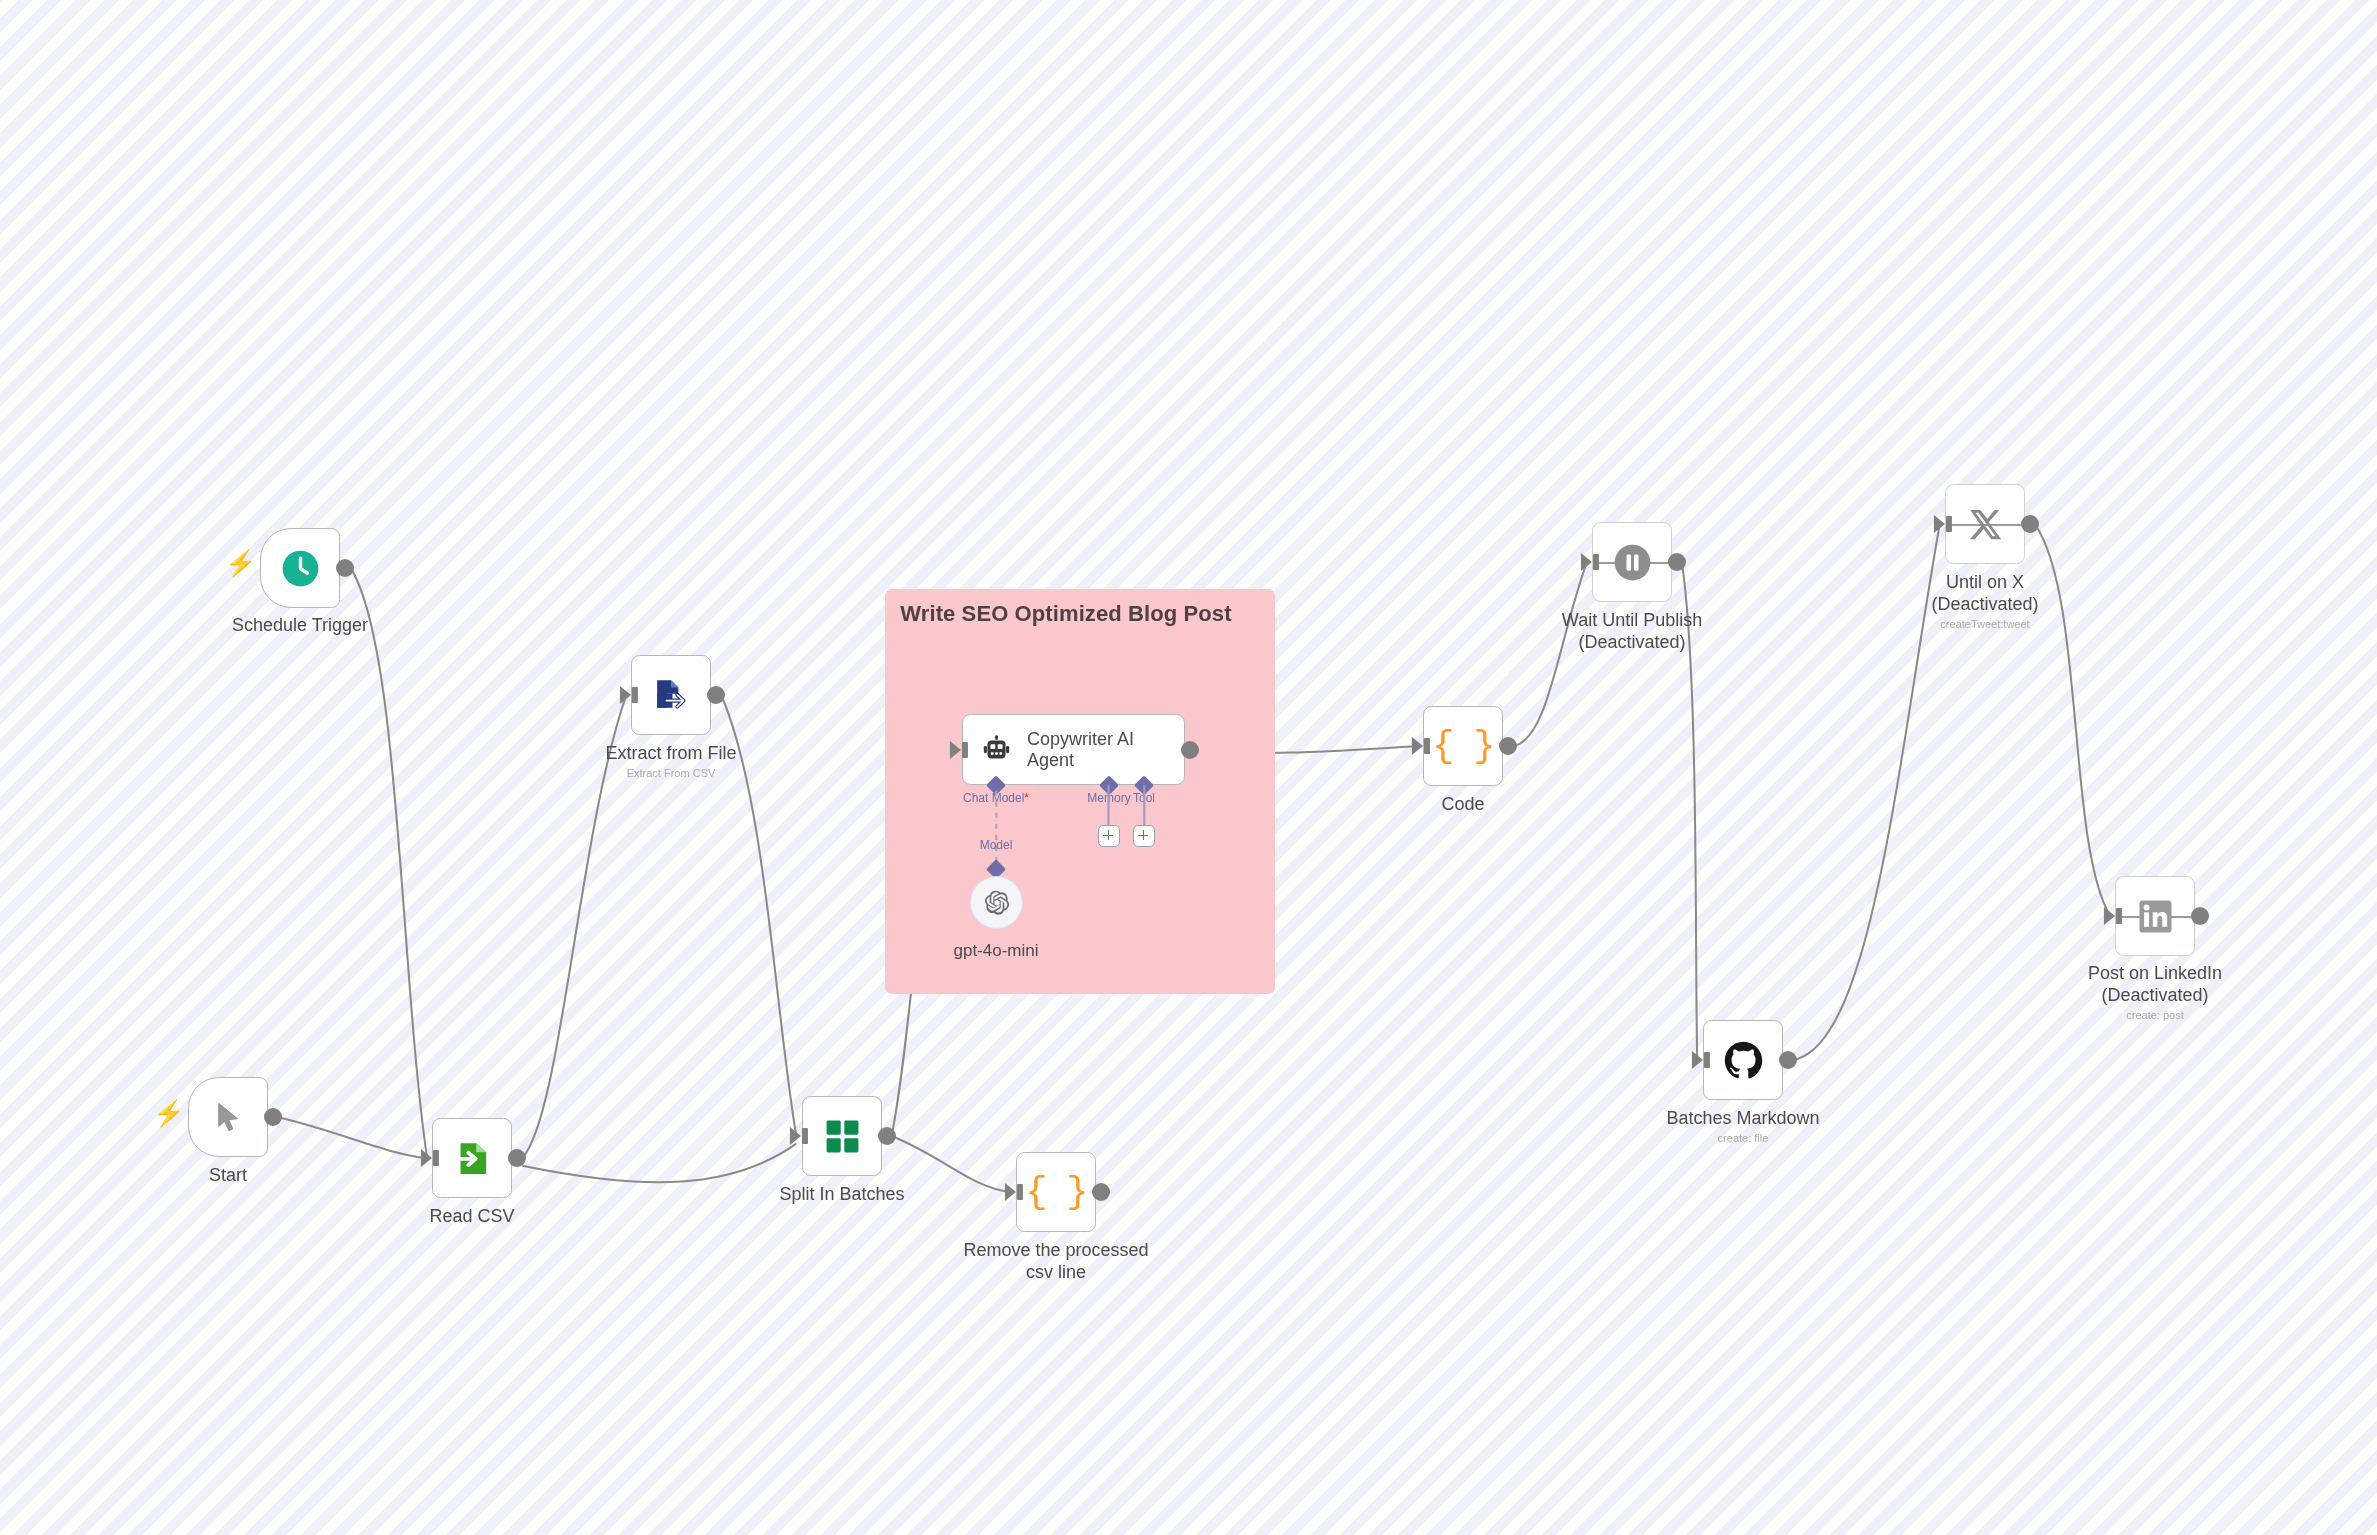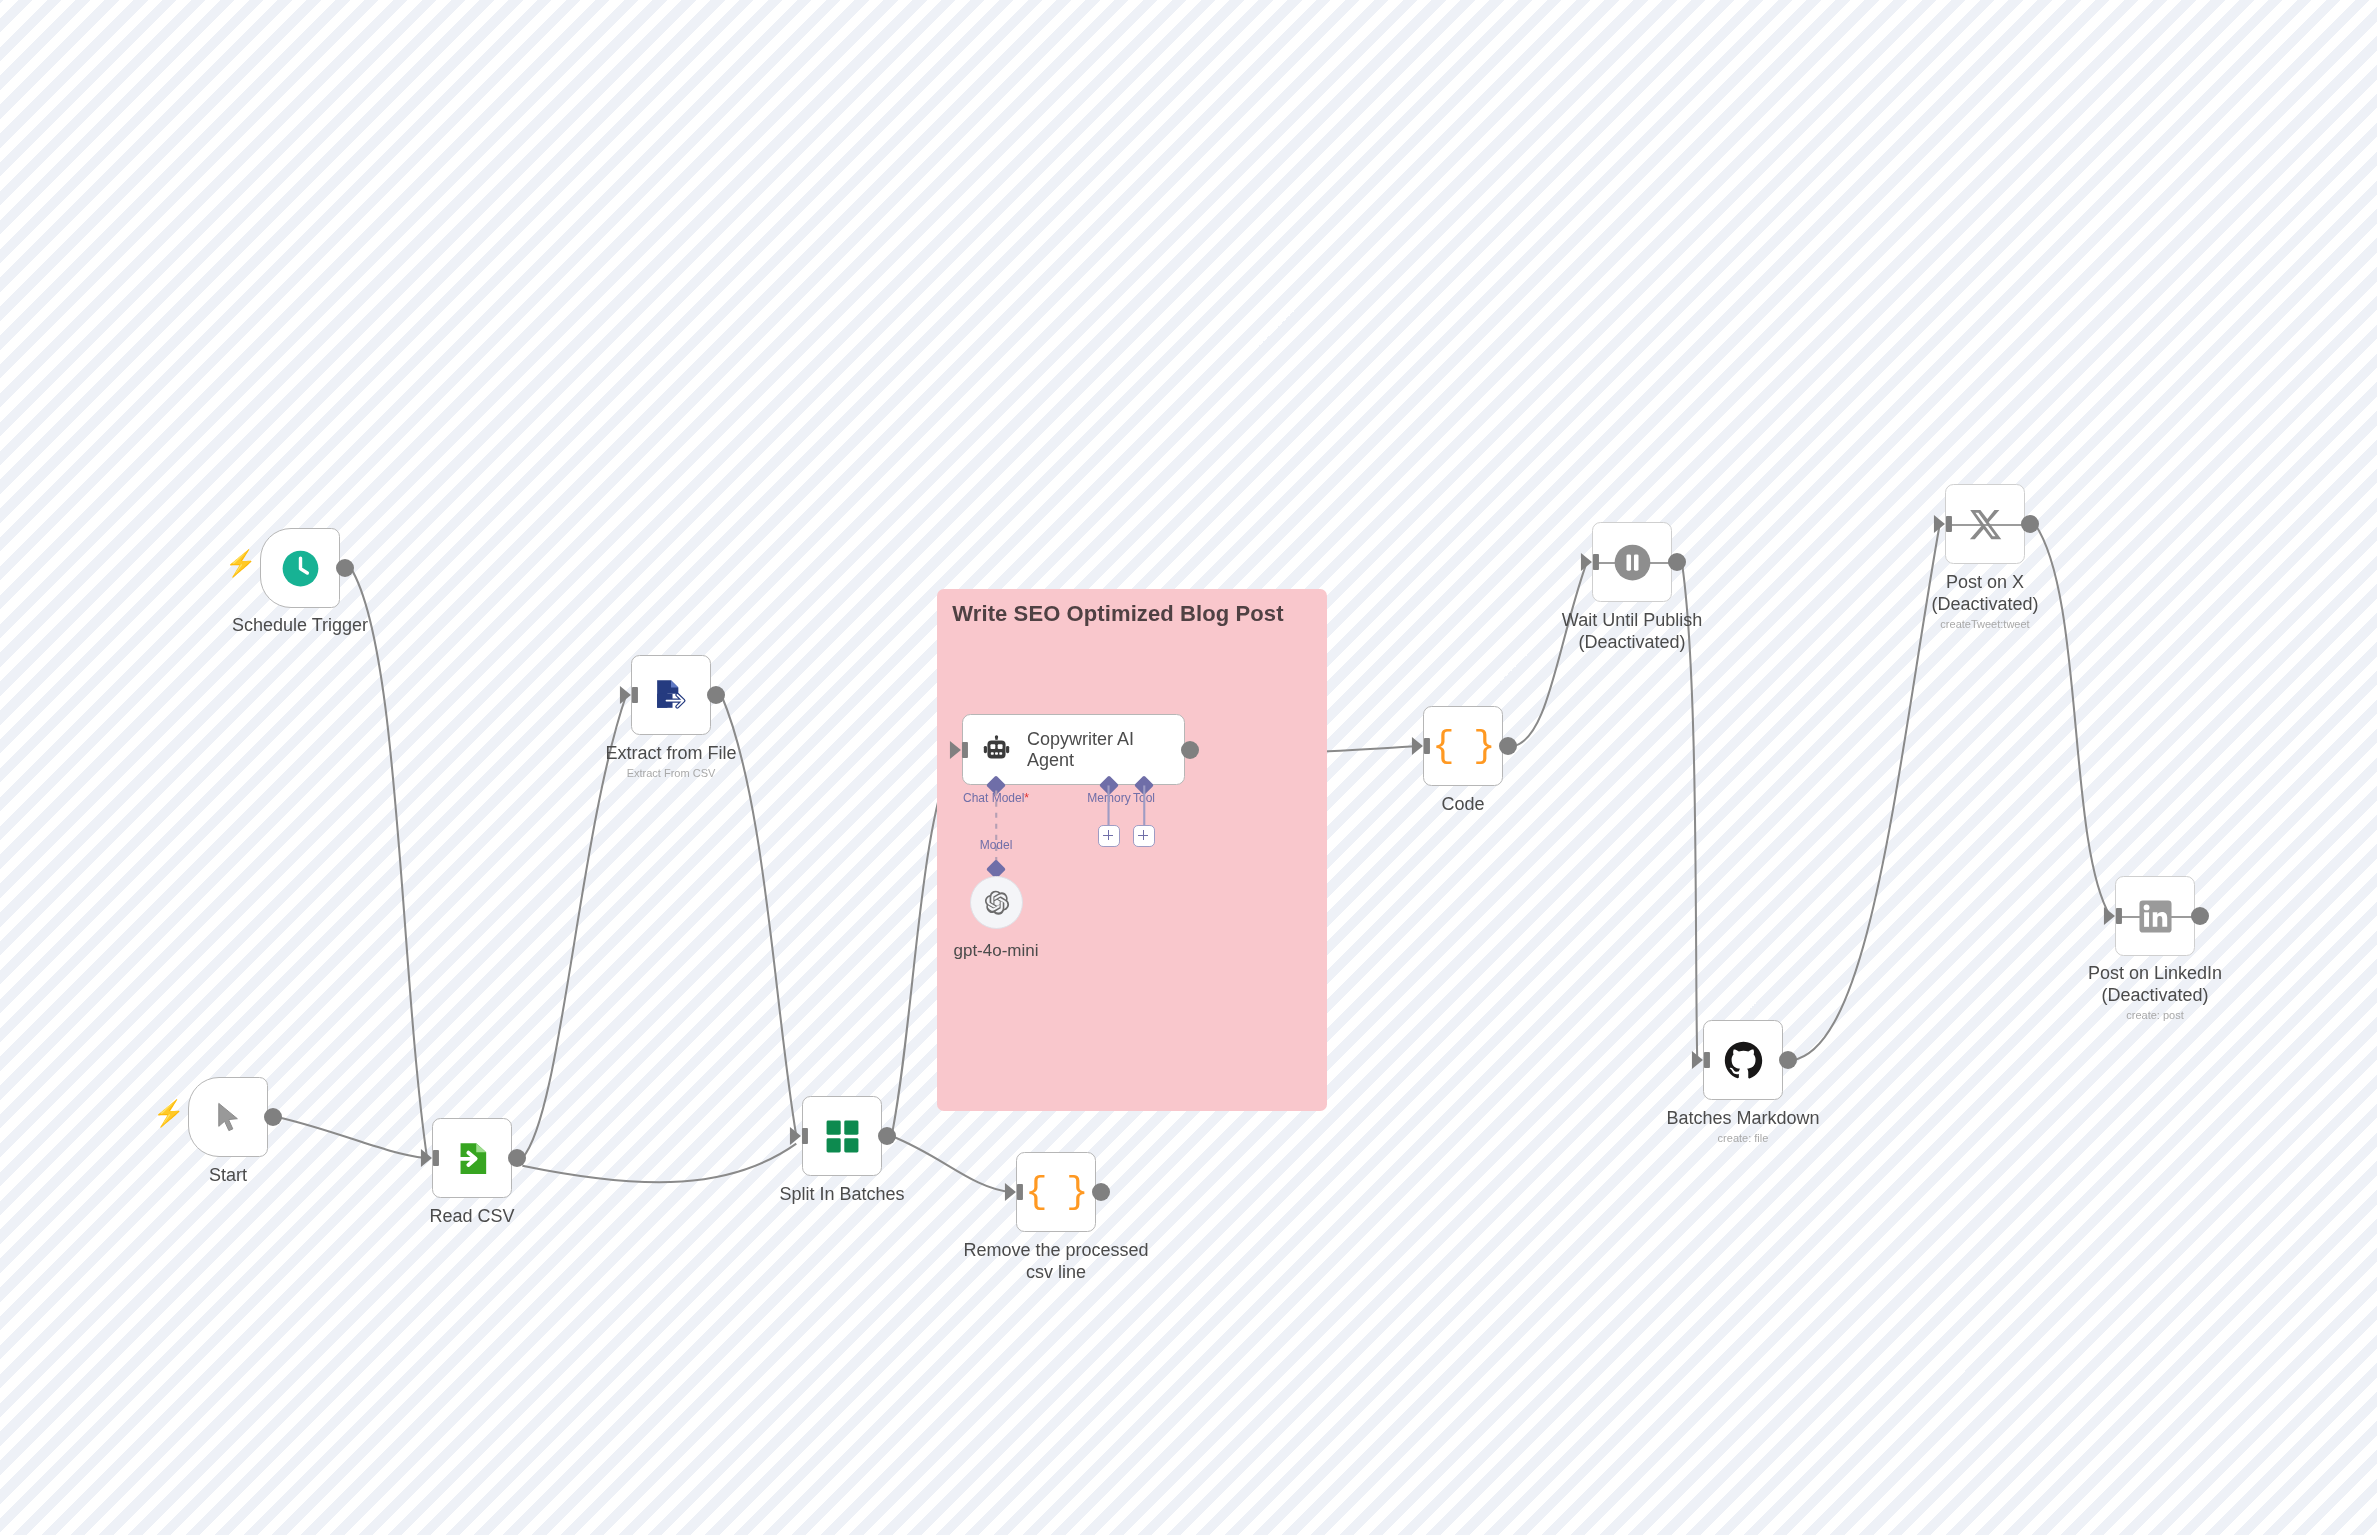--- a/index.html
+++ b/index.html
@@ -244,21 +244,21 @@
 
     <path class="e" d="M 1778,877 C 1820,870 1830,760 1865,661"></path>
 
     <path class="e" d="M 1977,661 C 1997,800 1992,1120 1995,1246"></path>
 
     <path class="e" d="M 2107,1246 C 2200,1230 2230,900 2280,616"></path>
 
     <path class="e" d="M 2392,616 C 2450,700 2430,990 2480,1076"></path>
   </svg>
 
-  <div class="sticky" style="left:937px; top:589px; width:390px; height:522px;padding-left:44px;">
+  <div class="sticky" style="left:885px; top:589px; width:390px; height:405px;padding-left:44px;">
     <div class="sticky-title">Write SEO Optimized Blog Post</div>
   </div>
 
   <div class="agent-box" style="left:962px; top:714px; width:223px; height:71px;gap:16px;">
     <span>
       <svg class="icon-svg" width="29" height="29" viewBox="0 0 24 24">
         <rect x="11" y="1" width="2" height="3" fill="#3b3b3b"></rect>
         <circle cx="12" cy="1.6" r="1.4" fill="#3b3b3b"></circle>
         <rect x="1.5" y="9" width="2.6" height="6" rx="1.2" fill="#3b3b3b"></rect>
         <rect x="19.9" y="9" width="2.6" height="6" rx="1.2" fill="#3b3b3b"></rect>
@@ -443,21 +443,21 @@
       <span style="z-index:2;">
         <svg class="icon-svg" width="39" height="39" viewBox="0 0 24 24">
           <path fill="#8a8a8a" d="M17.53 3h3.02l-6.6 7.55L21.7 21h-6.07l-4.76-6.22L5.42 21H2.4l7.06-8.07L2.6 3h6.23l4.3 5.69zm-1.06 16.2h1.67L7.6 4.71H5.8z"></path>
         </svg>
       </span>
     </div>
   </div>
   <div class="port-in" style="left:1940px; top:524px;"></div>
   <div class="port-out" style="left:2030px; top:524px;"></div>
   <div class="node-labels" style="left:1985px; top:571px;">
-    <div class="node-title">Post on X</div>
+    <div class="node-title">Until on X</div>
     <div class="node-title">(Deactivated)</div>
     <div class="node-sub">createTweet:tweet</div>
   </div>
 
   <div class="node" style="left:1703px; top:1020px; width:80px; height:80px;">
     <div class="node-box" style="width:80px; height:80px;">
       <span>
         <svg class="icon-svg" width="39" height="39" viewBox="0 0 24 24">
           <path fill="#181717" d="M12 .5C5.65.5.5 5.65.5 12a11.5 11.5 0 0 0 7.86 10.92c.58.1.79-.25.79-.55v-2.1c-3.2.7-3.88-1.37-3.88-1.37-.53-1.34-1.29-1.7-1.29-1.7-1.05-.72.08-.7.08-.7 1.16.08 1.77 1.2 1.77 1.2 1.03 1.77 2.7 1.26 3.36.96.1-.75.4-1.26.73-1.55-2.56-.29-5.25-1.28-5.25-5.7 0-1.26.45-2.29 1.19-3.1-.12-.29-.52-1.46.11-3.05 0 0 .97-.31 3.18 1.18a11 11 0 0 1 5.79 0c2.2-1.5 3.17-1.18 3.17-1.18.63 1.59.23 2.76.12 3.05.74.81 1.18 1.84 1.18 3.1 0 4.44-2.69 5.41-5.26 5.69.41.36.78 1.07.78 2.16v3.2c0 .3.21.66.8.55A11.5 11.5 0 0 0 23.5 12C23.5 5.65 18.35.5 12 .5z"></path>
         </svg>

